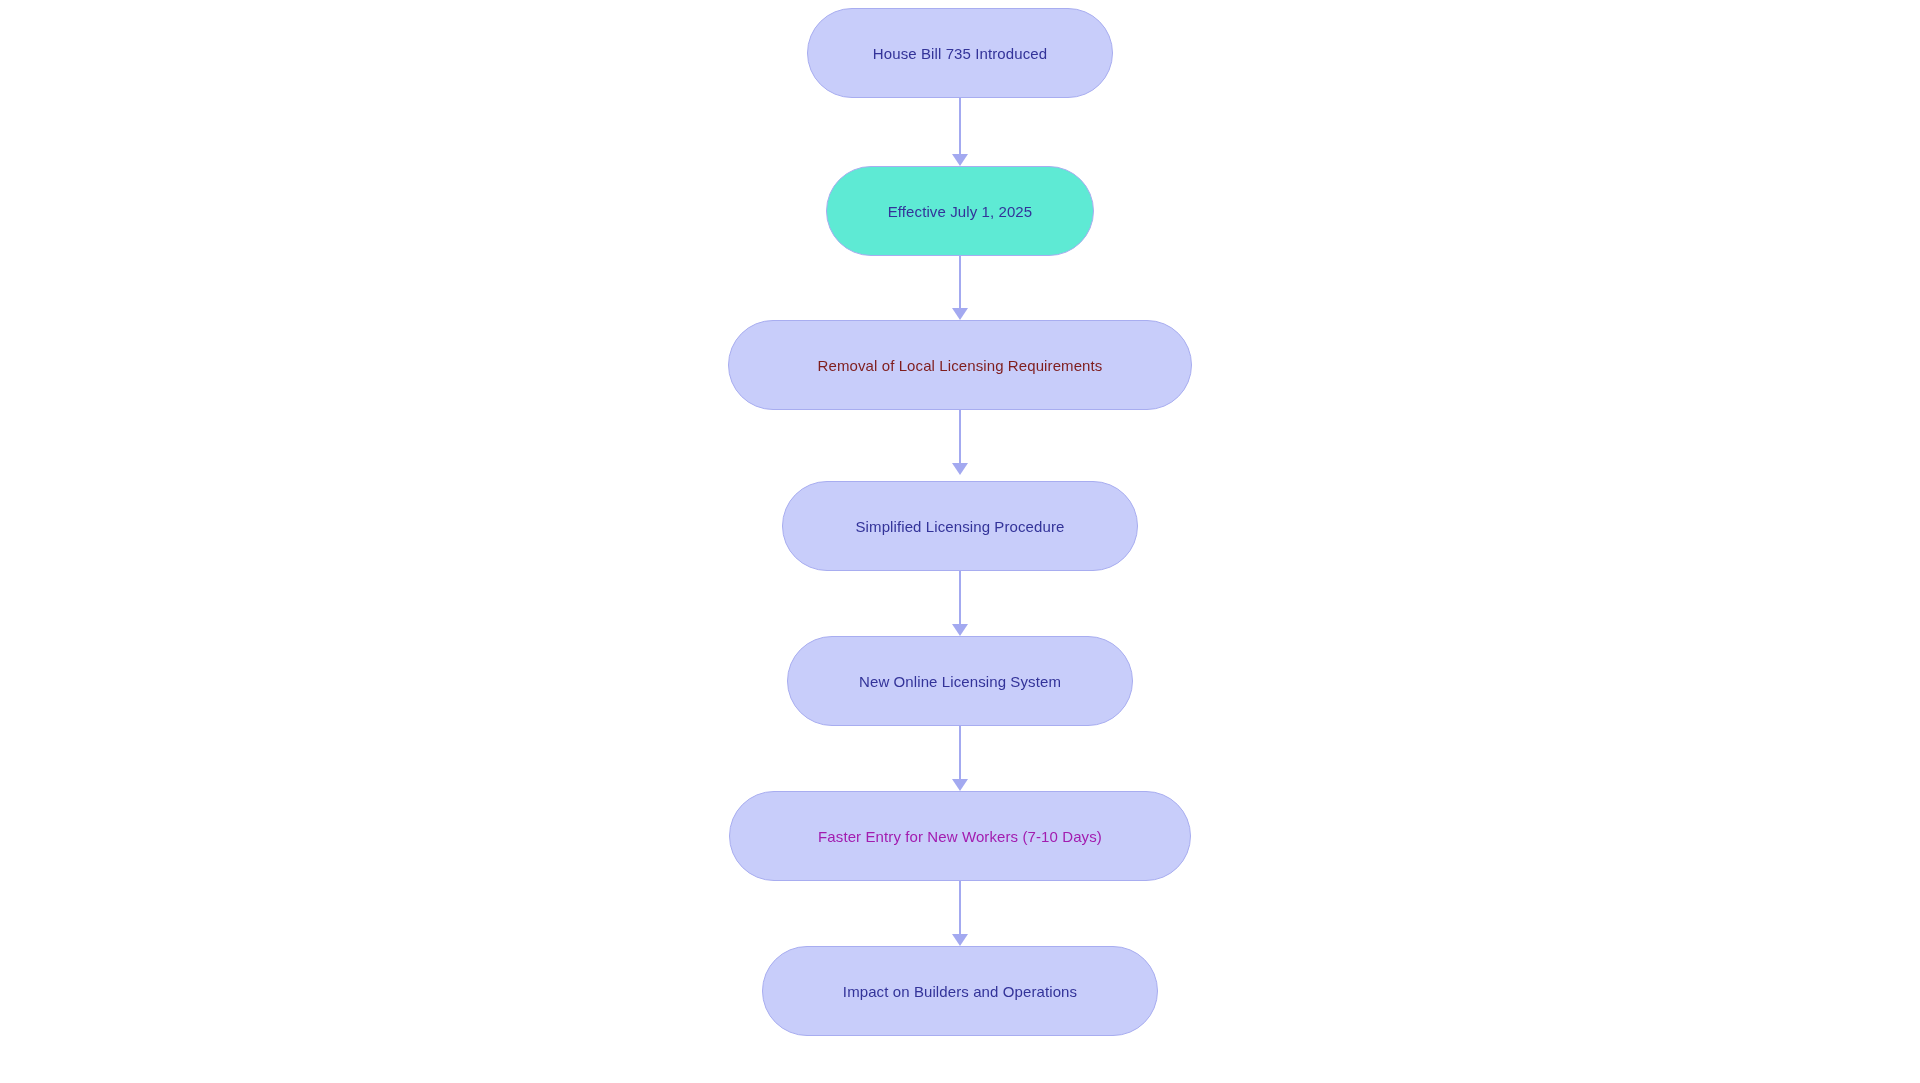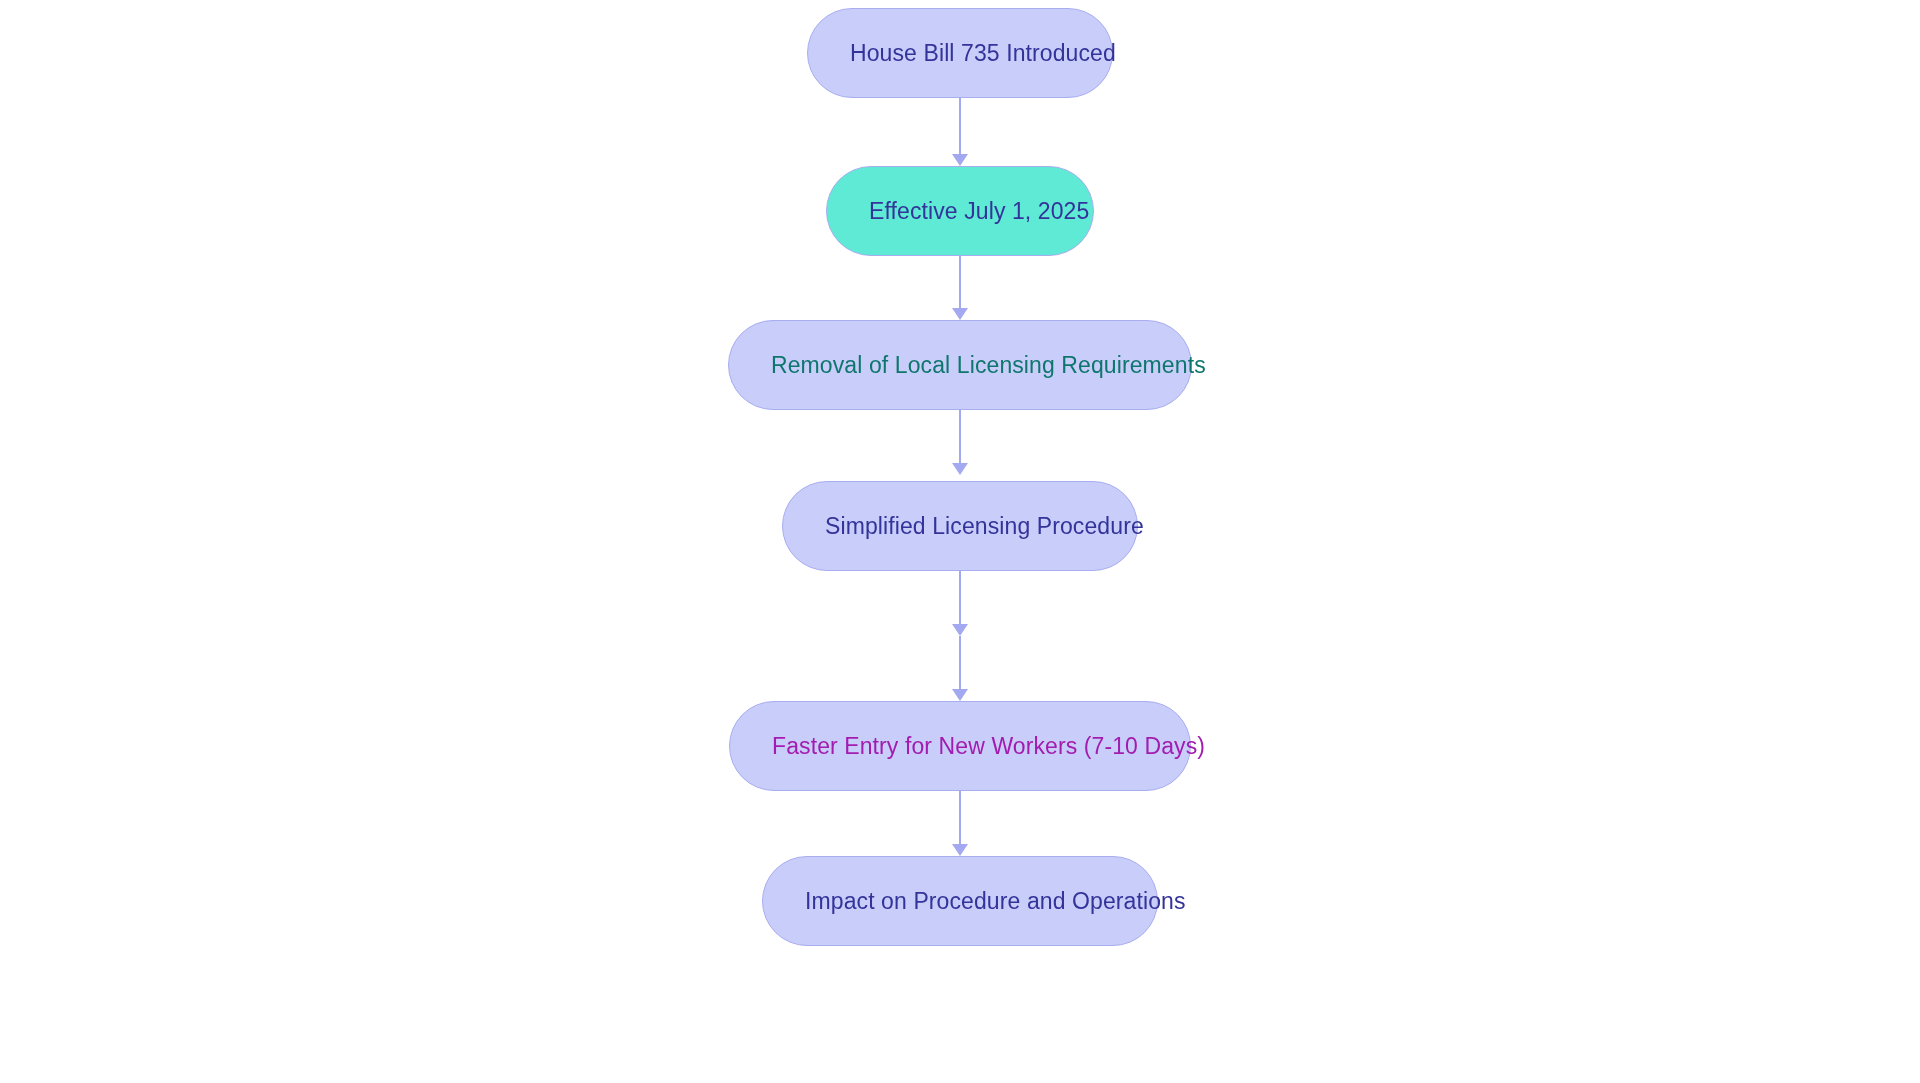--- a/index.html
+++ b/index.html
@@ -36,22 +36,23 @@
 
   .node {
     box-sizing: border-box;
     height: 90px;
     border-radius: 45px;
     background: #c8cdfa;
     border: 1.5px solid #a8adf0;
     color: #333399;
     display: flex;
     align-items: center;
+    justify-content: center;
     padding: 0 42px;
-    font-size: 23px;
+    font-size: 15px;
     font-weight: 400;
     letter-spacing: 0.1px;
     white-space: nowrap;
     line-height: 1;
     flex: none;
   }
 
   .node-label {
     display: block;
     white-space: nowrap;
@@ -111,51 +112,54 @@
 
     <div class="node" style="width: 268px; background: #5eead4; border-color: rgb(168, 173, 240); color: rgb(51, 51, 153);">
       <span class="node-label">Effective July 1, 2025</span>
     </div>
 
     <div class="connector gap-2">
       <div class="stem" style="background: rgb(163, 169, 240);"></div>
       <div class="head" style="border-top-color: rgb(163, 169, 240);"></div>
     </div>
 
-    <div class="node" style="width: 464px; background: rgb(200, 205, 250); border-color: rgb(168, 173, 240); color: #0f766e;">
+    <div class="node" style="width: 464px; background: rgb(200, 205, 250); border-color: rgb(168, 173, 240); color: #7f1d1d;">
       <span class="node-label">Removal of Local Licensing Requirements</span>
     </div>
 
     <div class="connector gap-3">
       <div class="stem" style="background: rgb(163, 169, 240);"></div>
       <div class="head" style="border-top-color: rgb(163, 169, 240);"></div>
     </div>
 
     <div class="node" style="width: 356px; background: rgb(200, 205, 250); border-color: rgb(168, 173, 240); color: rgb(51, 51, 153); margin-top: 6px;">
       <span class="node-label">Simplified Licensing Procedure</span>
     </div>
 
     <div class="connector gap-4">
       <div class="stem" style="background: rgb(163, 169, 240);"></div>
       <div class="head" style="border-top-color: rgb(163, 169, 240);"></div>
     </div>
 
+    <div class="node" style="width: 346px; background: rgb(200, 205, 250); border-color: rgb(168, 173, 240); color: rgb(51, 51, 153);">
+      <span class="node-label">New Online Licensing System</span>
+    </div>
 
     <div class="connector gap-5">
       <div class="stem" style="background: rgb(163, 169, 240);"></div>
       <div class="head" style="border-top-color: rgb(163, 169, 240);"></div>
     </div>
 
     <div class="node" style="width: 462px; background: rgb(200, 205, 250); border-color: rgb(168, 173, 240); color: #a21caf;">
       <span class="node-label">Faster Entry for New Workers (7-10 Days)</span>
     </div>
 
     <div class="connector gap-6">
       <div class="stem" style="background: rgb(163, 169, 240);"></div>
       <div class="head" style="border-top-color: rgb(163, 169, 240);"></div>
     </div>
 
     <div class="node" style="width: 396px; background: rgb(200, 205, 250); border-color: rgb(168, 173, 240); color: rgb(51, 51, 153);">
-      <span class="node-label">Impact on Procedure and Operations</span>
+      <span class="node-label">Impact on Builders and Operations</span>
     </div>
 
   </div>
 </div>
 
 </body></html>

